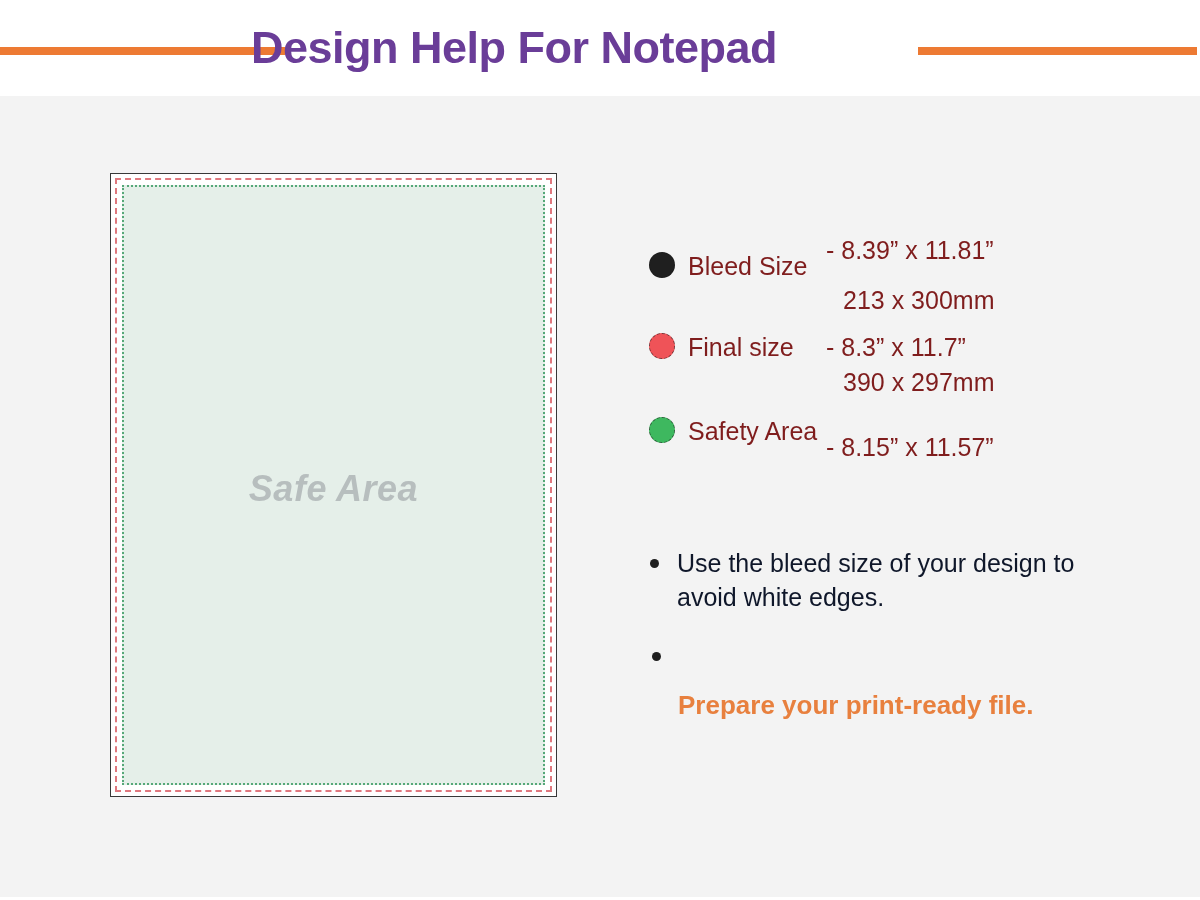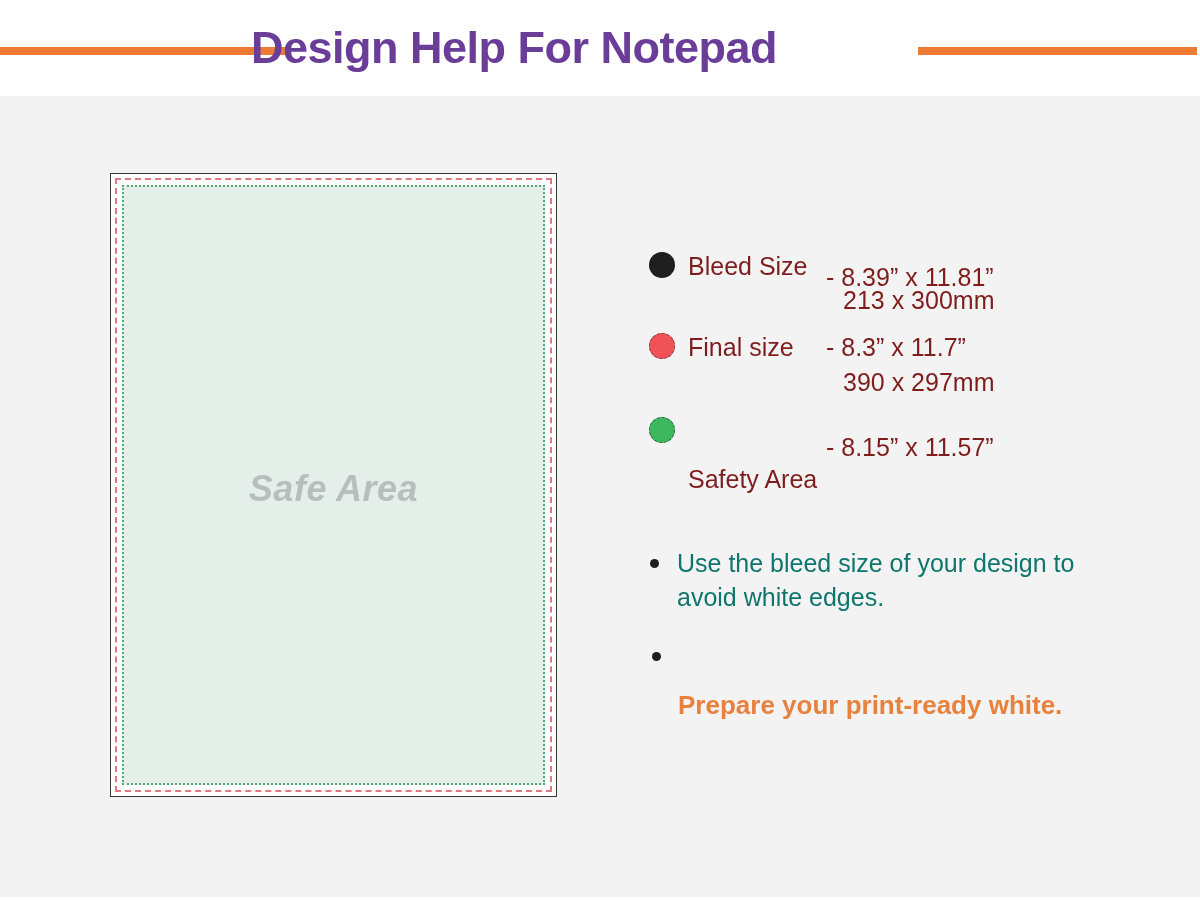--- a/index.html
+++ b/index.html
@@ -42,21 +42,21 @@
   .legend-dot{
     position:absolute;width:26px;height:26px;border-radius:50%;
     border:1.5px dashed rgba(20,20,20,0.55);box-sizing:border-box;
   }
   .legend-text{
     position:absolute;font-size:25px;line-height:30px;color:#7f1d1d;white-space:nowrap;
   }
   
   .bullet-marker{position:absolute;width:9px;height:9px;border-radius:50%;background:#1E1E1E;}
   .note-text{
-    position:absolute;font-size:25px;line-height:34px;color:#0f766e;
+    position:absolute;font-size:25px;line-height:34px;color:#0f172a;
   }
   .cta-text{
     position:absolute;font-size:26px;font-weight:bold;white-space:nowrap;
   }
 </style>
 </head>
 <body>
 
 <div class="canvas">
 
@@ -69,33 +69,33 @@
     <div class="paper">
       <div class="final-rect" style="border-color: rgb(224, 120, 126);">
         <div class="safety-rect" style="border-color: rgb(85, 168, 120); background: rgb(229, 239, 233);">
           <span class="safe-area-label">Safe Area</span>
         </div>
       </div>
     </div>
 
     <div class="legend-dot" style="left: 649px; top: 156px; background: rgb(31, 31, 31);"></div>
     <div class="legend-text" style="left:688px;top:155px;">Bleed Size</div>
-    <div class="legend-text" style="left:826px;top:166px;text-align:right;">- 8.39” x 11.81”</div>
+    <div class="legend-text" style="left:826px;top:139px;text-align:right;">- 8.39” x 11.81”</div>
     <div class="legend-text" style="left:843px;top:189px;">213 x 300mm</div>
 
     <div class="legend-dot" style="left: 649px; top: 237px; background: rgb(239, 83, 88);"></div>
     <div class="legend-text" style="left:688px;top:236px;">Final size</div>
     <div class="legend-text" style="left:826px;top:236px;">- 8.3” x 11.7”</div>
     <div class="legend-text" style="left:843px;top:271px;">390 x 297mm</div>
 
     <div class="legend-dot" style="left: 649px; top: 321px; background: rgb(62, 184, 95);"></div>
-    <div class="legend-text" style="left:688px;top:320px;margin-top:48px;">Safety Area</div>
+    <div class="legend-text" style="left:688px;top:320px;">Safety Area</div>
     <div class="legend-text" style="left:826px;top:336px;">- 8.15” x 11.57”</div>
 
     <div class="bullet-marker" style="left:650px;top:463px;"></div>
     <div class="note-text" style="left:677px;top:450px;width:430px;">Use the bleed size of your design to avoid white edges.</div>
 
     <div class="bullet-marker" style="left:652px;top:556px;"></div>
 
-    <div class="cta-text" style="left: 678px; top: 594px; color: rgb(232, 128, 62);">Prepare your print-ready white.</div>
+    <div class="cta-text" style="left: 678px; top: 594px; color: rgb(232, 128, 62);">Prepare your print-ready file.</div>
   </div>
 
 </div>
 
 </body></html>

